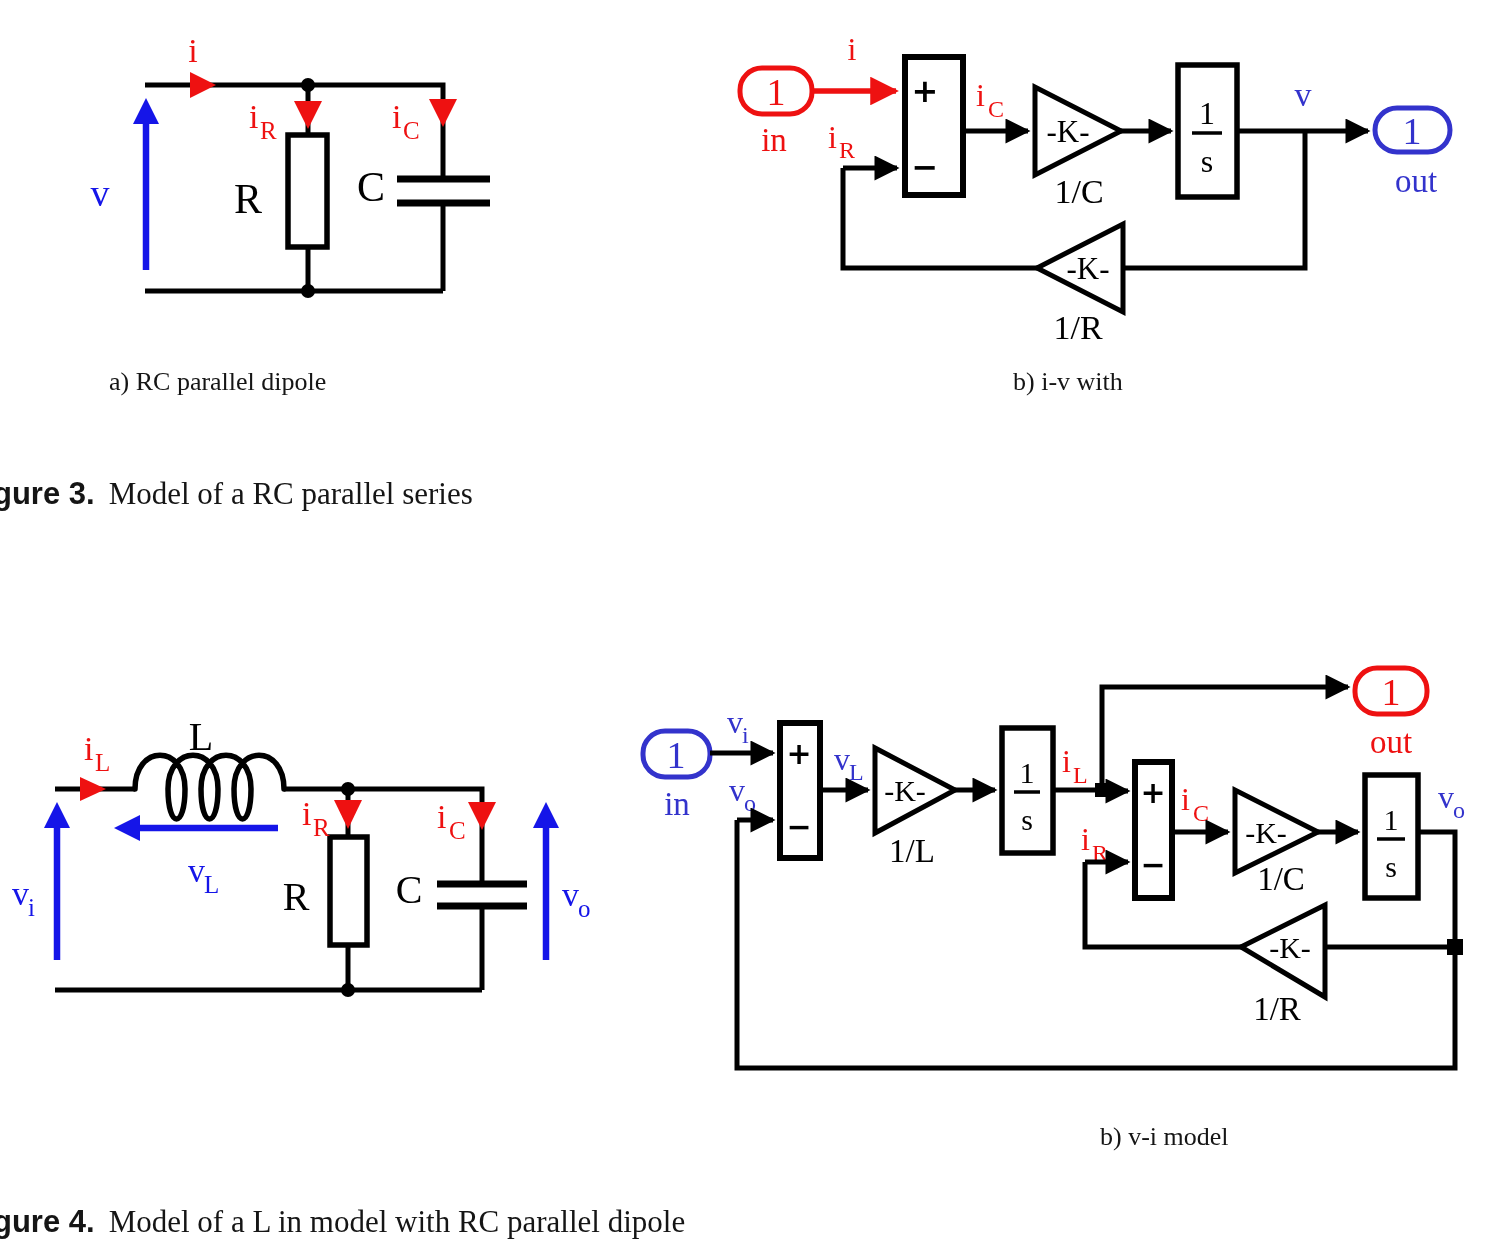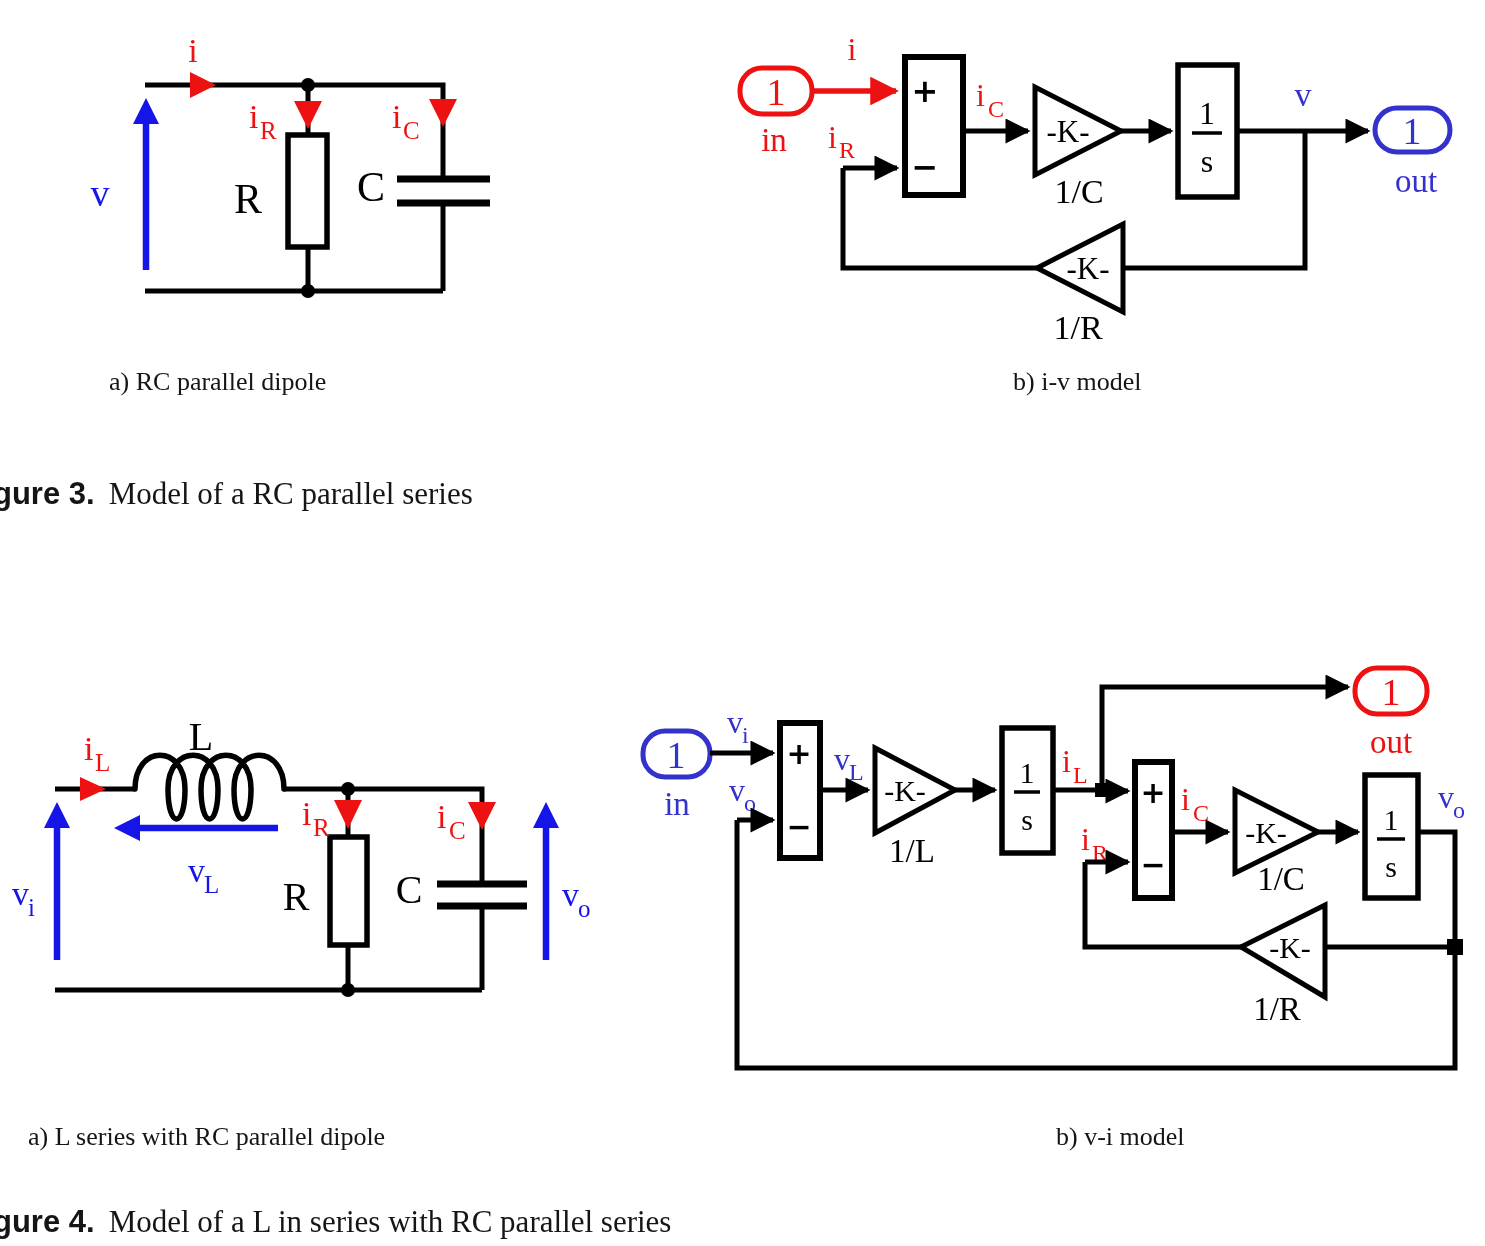--- a/index.html
+++ b/index.html
@@ -249,26 +249,25 @@
       <polygon class="tri" points="1325,905 1325,997 1241,947"></polygon>
       <path class="wire" d="M1241,947 H1085 V862"></path>
       <path class="wire" d="M1085,862 H1128" marker-end="url(#ab)"></path>
     </g>
     <text class="tblk" x="1290" y="958" font-size="30" text-anchor="middle">-K-</text>
     <text class="tblk" x="1277" y="1020" font-size="33" text-anchor="middle">1/R</text>
   </g>
 </svg>
 
 <div class="cap" style="left:109px; top:367px;">a) RC parallel dipole</div>
-<div class="cap" style="left:1013px; top:367px;">b) i-v model</div>
+<div class="cap" style="left:1013px; top:367px;">b) i-v with</div>
 
 <div class="figcap" style="left:-7px; top:476px;">
   <span class="fl">gure 3.</span><span class="ft">Model of a RC parallel series</span>
 </div>
 
-<div class="cap" style="left:28px; top:1122px;">a) L series with RC parallel dipole</div>
-<div class="cap" style="left:1056px; top:1122px;">b) v-i model</div>
+<div class="cap" style="left:1100px; top:1122px;">b) v-i model</div>
 
 <div class="figcap" style="left:-7px; top:1204px;">
-  <span class="fl">gure 4.</span><span class="ft">Model of a L in series with RC parallel series</span>
+  <span class="fl">gure 4.</span><span class="ft">Model of a L in model with RC parallel dipole</span>
 </div>
 
 </div>
 
 </body></html>

